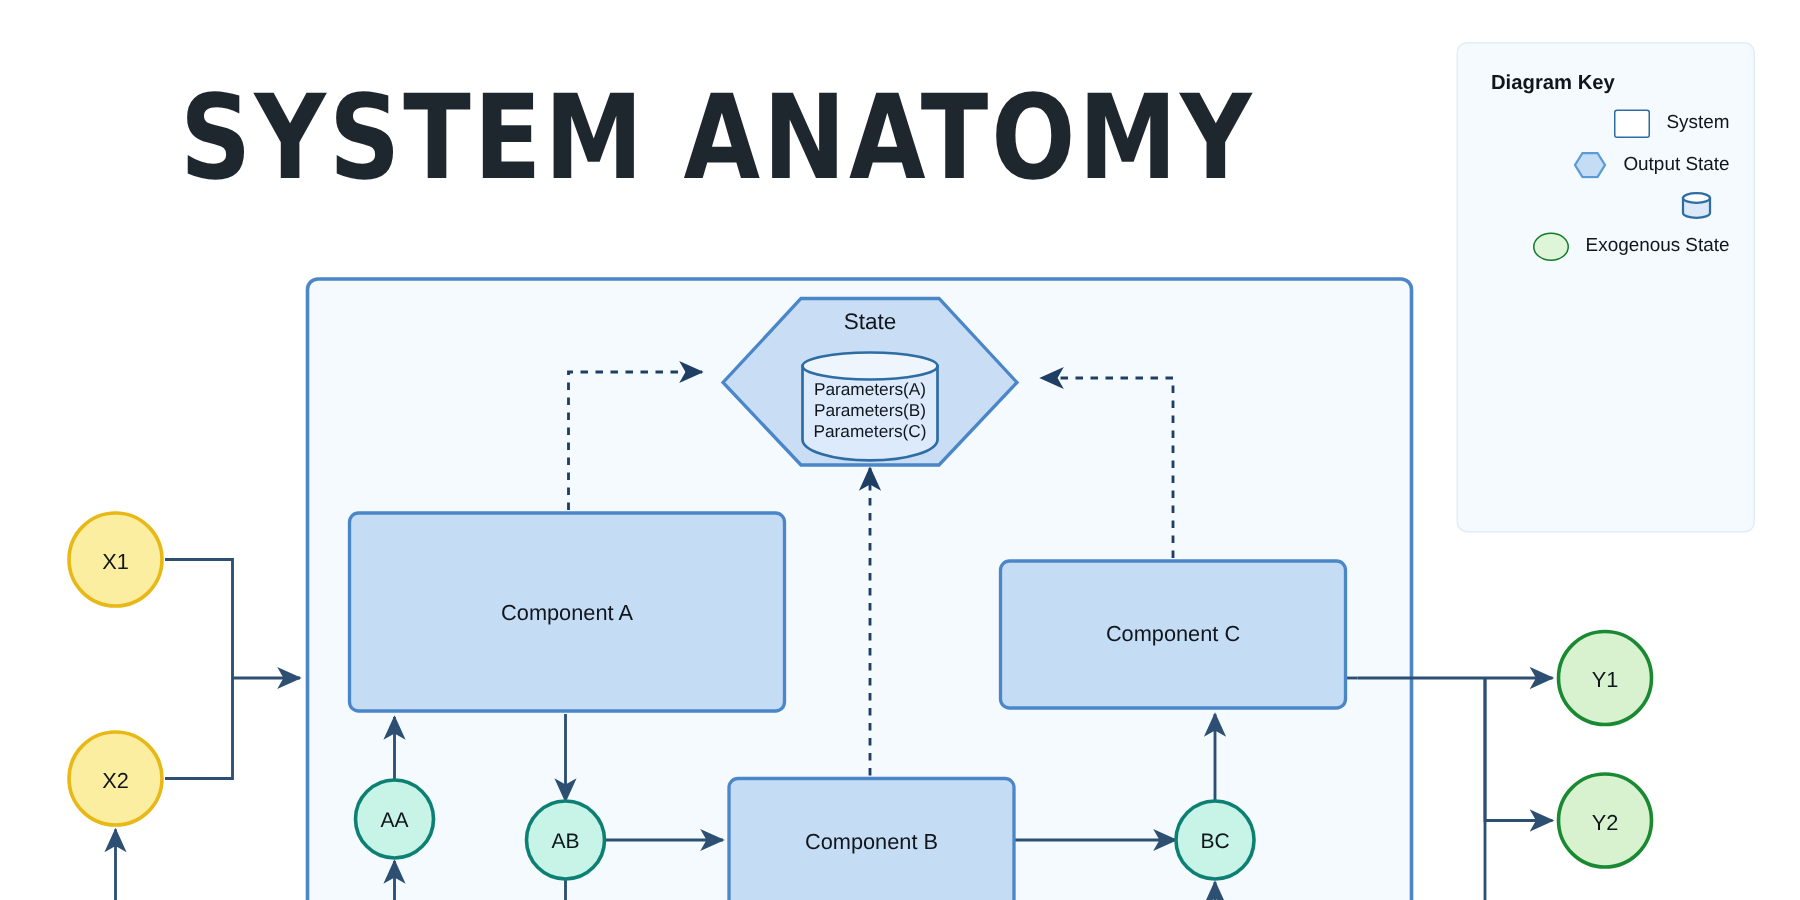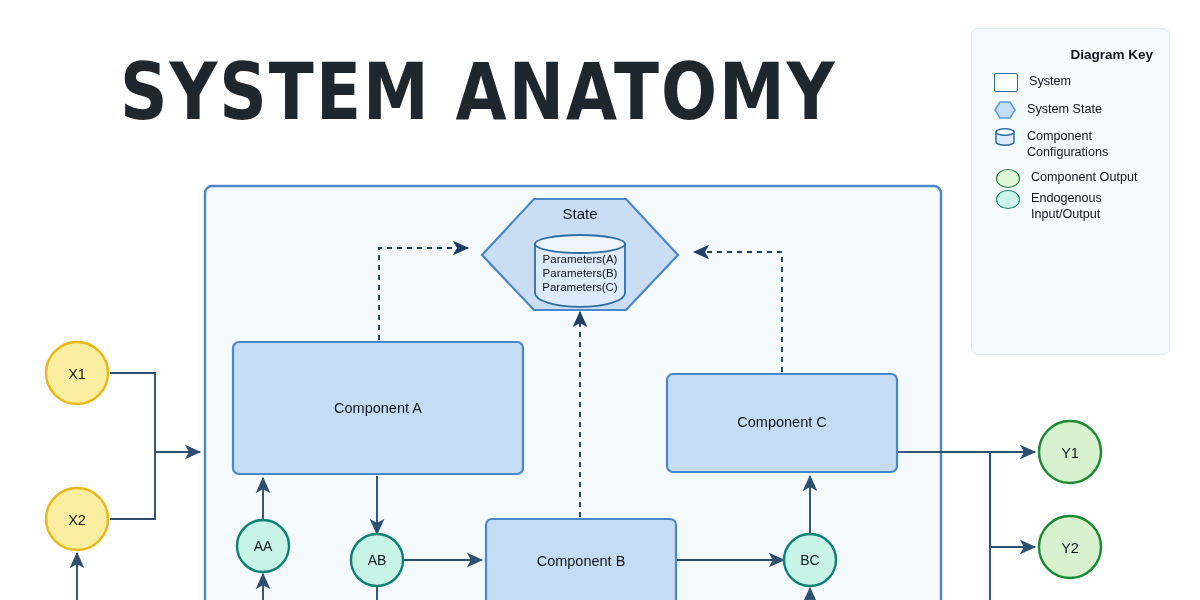--- a/index.html
+++ b/index.html
@@ -15,22 +15,22 @@
     font-weight:bold;font-size:66px;line-height:90px;
     letter-spacing:2px;color:#1e272e;white-space:nowrap;
     transform:scaleY(1.18);transform-origin:left center;
   }
   
   .legend{
     position:absolute;left:971px;top:28px;width:199px;height:327px;
     background:#f4fafe;border:1px solid #e1eef7;border-radius:7px;
     box-sizing:border-box;padding:18px 16px 10px 22px;
   }
-  .legend-title{font-size:13.5px;font-weight:bold;color:#10161c;margin-bottom:11px;text-align:right;}
-  .legend-row{display:flex;align-items:flex-start;margin-bottom:9px;}
+  .legend-title{font-size:13.5px;font-weight:bold;color:#10161c;margin-bottom:11px;}
+  .legend-row{display:flex;align-items:flex-start;margin-bottom:9px;justify-content:flex-end;}
   .legend-row.tight{margin-bottom:2px;}
   .sw{width:22px;min-width:22px;height:18px;margin-right:11px;position:relative;}
   .legend-label{font-size:12.6px;color:#10161c;line-height:15.5px;padding-top:1px;}
   .sw-system{border:1.6px solid #2e6da4;border-radius:2px;background:#fff;height:17px;}
   .sw-component{border:1.6px solid #5b9bd5;border-radius:2px;background:#c5dcf5;height:17px;}
   .sw-hex{width:22px;height:18px;}
   .sw-cyl{width:22px;height:18px;}
   .sw-circ{width:17px;height:17px;border-radius:50%;margin-left:2px;}
   .sw-exin{border:1.8px solid #e8b816;background:#fdf3b8;}
   .sw-exout{border:1.8px solid #137a2b;background:#dff5d8;}
@@ -133,37 +133,32 @@
     <div class="legend-label">System</div>
   </div>
 
 
   <div class="legend-row">
     <div class="sw sw-hex">
       <svg width="22" height="18" viewBox="0 0 22 18">
           <polygon points="6,1 16,1 21,9 16,17 6,17 1,9" fill="#c5dcf5" stroke="#5b9bd5" stroke-width="1.5"></polygon>
         </svg>
     </div>
-    <div class="legend-label">System State</div>
+    <div class="legend-label">Output State</div>
   </div>
 
   <div class="legend-row">
     <div class="sw sw-cyl">
       <svg width="22" height="18" viewBox="0 0 22 18">
         <path d="M2,4 L2,14 A9,3.2 0 0 0 20,14 L20,4 Z" fill="#dbe9f8" stroke="#2e6da4" stroke-width="1.5"></path>
         <ellipse cx="11" cy="4" rx="9" ry="3.2" fill="#fff" stroke="#2e6da4" stroke-width="1.5"></ellipse>
       </svg>
     </div>
-    <div class="legend-label">Component Configurations</div>
   </div>
 
 
   <div class="legend-row tight">
     <div class="sw sw-circ sw-exout"></div>
-    <div class="legend-label">Component Output</div>
+    <div class="legend-label">Exogenous State</div>
   </div>
 
-  <div class="legend-row">
-    <div class="sw sw-circ sw-endo"></div>
-    <div class="legend-label">Endogenous Input/Output</div>
-  </div>
 
 </div>
 
 </body></html>

